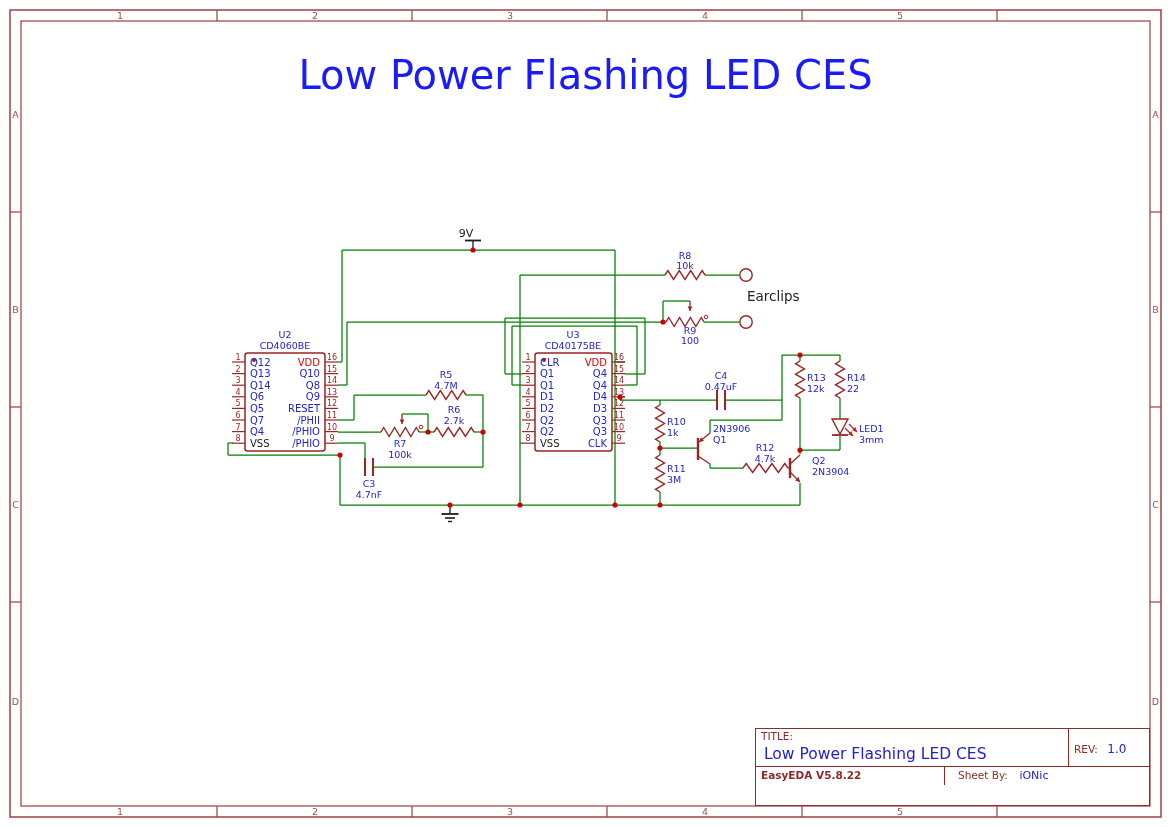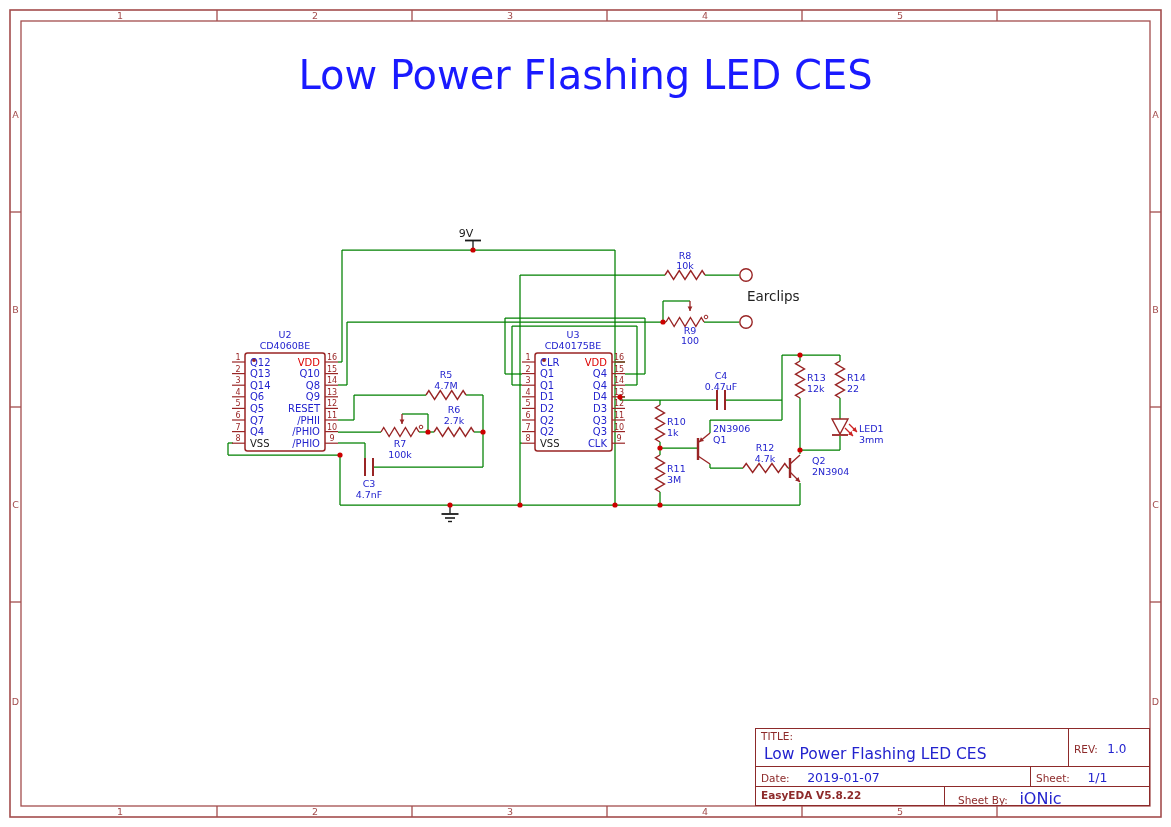--- a/index.html
+++ b/index.html
@@ -19,21 +19,21 @@
   .tb-rev-cell{flex:1;padding-top:13px;}
   .tb-date-cell{width:275px;border-right:1.2px solid #8d2a2a;padding-top:3px;}
   .tb-sheet-cell{flex:1;padding-top:3px;}
   .tb-soft-cell{width:189px;border-right:1.2px solid #8d2a2a;padding-top:2px;font-weight:bold;}
   .tb-drawn-cell{flex:1;padding-top:2px;padding-left:13px;}
   .tb-label{font-size:10.5px;color:#8d2a2a;}
   .tb-value{color:#2323ce;}
   .tb-big{font-size:15.5px;margin-top:3px;margin-left:3px;}
   .tb-date-val,.tb-sheet-val{font-size:12.5px;margin-left:14px;}
   .tb-rev-val{font-size:12px;margin-left:6px;}
-  .tb-drawn-val{font-size:16px;margin-left:8px;}
+  .tb-drawn-val{font-size:11px;margin-left:8px;}
 </style>
 </head>
 <body>
 
 <div class="stage">
   <svg id="schematic" width="1171" height="827" viewBox="0 0 1171 827">
       <g>
         <rect x="10" y="10" width="1151" height="807" fill="none" stroke="#a34d4d" stroke-width="1.6"></rect>
         <rect x="21" y="21" width="1129" height="785" fill="none" stroke="#a34d4d" stroke-width="1.3"></rect>
         <line x1="217" y1="10" x2="217" y2="21" stroke="#a34d4d" stroke-width="1.3"></line>
@@ -384,30 +384,20 @@
     <div class="tb-row tb-r1">
       <div class="tb-cell tb-title-cell">
         <div class="tb-label">TITLE:</div>
         <div class="tb-value tb-big">Low Power Flashing LED CES</div>
       </div>
       <div class="tb-cell tb-rev-cell">
         <span class="tb-label">REV:</span>
         <span class="tb-value tb-rev-val">1.0</span>
       </div>
     </div>
-    <div class="tb-row tb-r2">
-      <div class="tb-cell tb-date-cell">
-        <span class="tb-label">Date:</span>
-        <span class="tb-value tb-date-val">2019-01-07</span>
-      </div>
-      <div class="tb-cell tb-sheet-cell">
-        <span class="tb-label">Sheet:</span>
-        <span class="tb-value tb-sheet-val">1/1</span>
-      </div>
-    </div>
     <div class="tb-row tb-r3">
       <div class="tb-cell tb-soft-cell">
         <span class="tb-label">EasyEDA V5.8.22</span>
       </div>
       <div class="tb-cell tb-drawn-cell">
         <span class="tb-label">Sheet By:</span>
         <span class="tb-value tb-drawn-val">iONic</span>
       </div>
     </div>
   </div>

